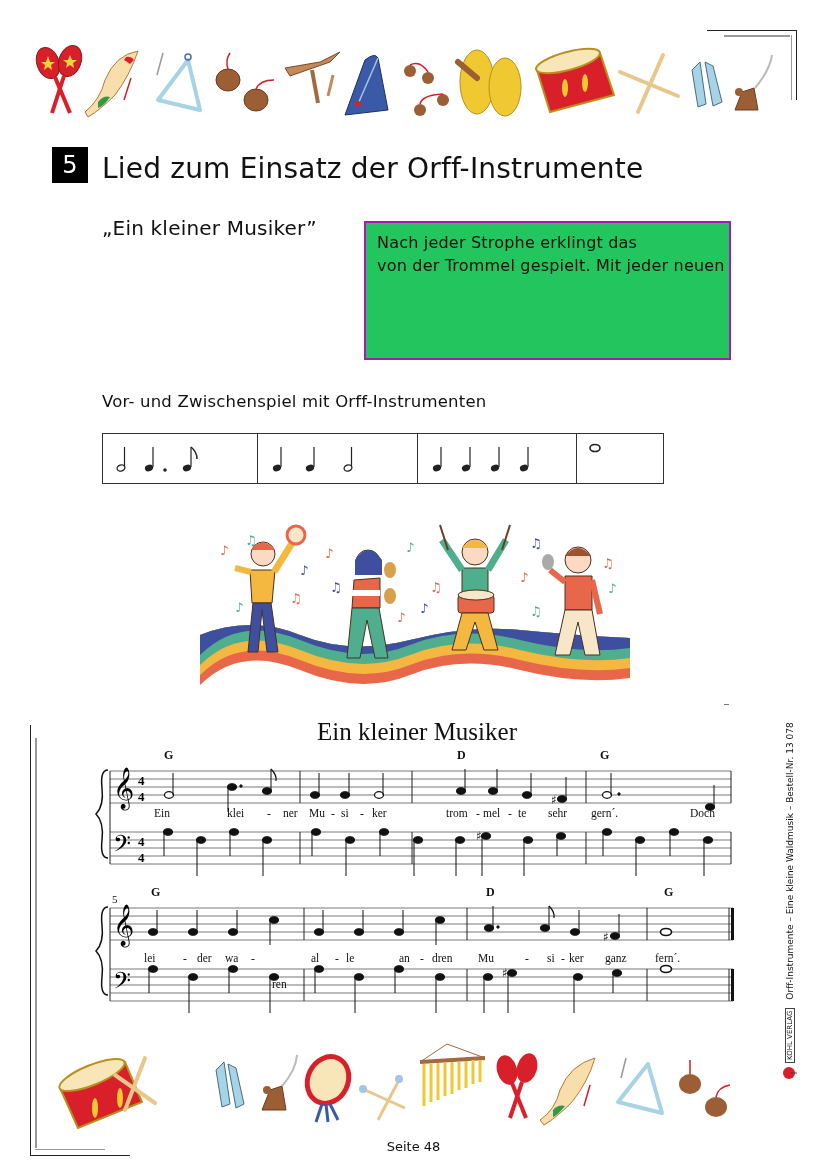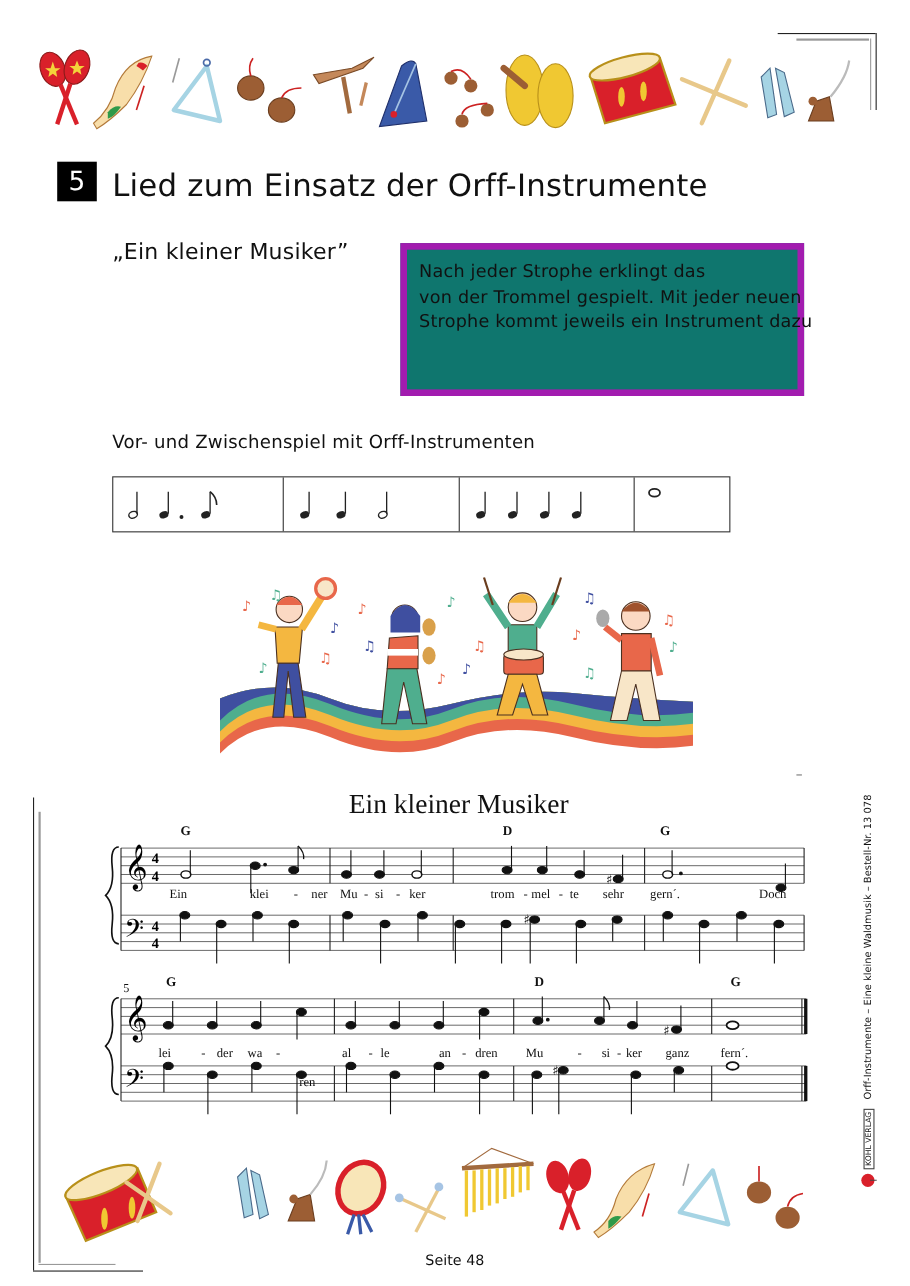--- a/index.html
+++ b/index.html
@@ -4,21 +4,21 @@
 <style>
   html, body { margin:0; padding:0; background:#fff; }
   body { width:827px; height:1169px; position:relative; overflow:hidden; font-family:"DejaVu Sans", sans-serif; color:#111; }
   .abs { position:absolute; }
   .frame-line { position:absolute; background:#222; }
   .frame-line.gray { background:#999; }
   .hand { font-family:"DejaVu Sans", sans-serif; letter-spacing:0.2px; }
   #num-box { left:52px; top:147px; width:36px; height:36px; background:#000; color:#fff; font-size:24px; display:flex; align-items:center; justify-content:center; }
   #heading { left:102px; top:152px; font-size:28px; }
   #subtitle { left:102px; top:216px; font-size:20px; }
-  #info-box { left:364px; top:221px; width:367px; height:139px; background:#0f766e; border:6px solid #a21caf; box-sizing:border-box; padding:9px 10px 0 11px; font-size:16px; line-height:22.5px; }
+  #info-box { left:364px; top:221px; width:367px; height:139px; background:#22c55e; border:2px solid #a21caf; box-sizing:border-box; padding:9px 10px 0 11px; font-size:16px; line-height:22.5px; }
   #info-box div { white-space:nowrap; }
   #rhythm-label { left:102px; top:392px; font-size:16.5px; }
   #rhythm-bar { left:102px; top:433px; width:562px; height:51px; border:1px solid #333; box-sizing:border-box; display:flex; }
   .measure { position:relative; border-right:1px solid #333; height:100%; box-sizing:border-box; }
   .measure:last-child { border-right:none; }
   #song-title { left:0; width:834px; top:718px; text-align:center; font-family:"Liberation Serif", serif; font-size:25px; }
   .chord { position:absolute; font-family:"Liberation Serif", serif; font-size:12px; font-weight:bold; }
   .lyric { position:absolute; font-family:"Liberation Serif", serif; font-size:11.5px; white-space:nowrap; }
   .measure-num { position:absolute; font-family:"Liberation Serif", serif; font-size:11px; }
   #page-num { left:0; width:827px; top:1139px; text-align:center; font-size:13px; }
@@ -120,21 +120,20 @@
   </g>
 </svg>
 
 <div id="num-box" class="abs">5</div>
 <div id="heading" class="abs hand">Lied zum Einsatz der Orff-Instrumente</div>
 <div id="subtitle" class="abs hand">„Ein kleiner Musiker”</div>
 
 <div id="info-box" class="abs hand">
   <div>Nach jeder Strophe erklingt das</div>
   <div>von der Trommel gespielt. Mit jeder neuen</div>
-  <div>Strophe kommt jeweils ein Instrument dazu</div>
 </div>
 
 <div id="rhythm-label" class="abs hand">Vor- und Zwischenspiel mit Orff-Instrumenten</div>
 <div id="rhythm-bar" class="abs">
   <div class="measure" style="width:155px;">
     <svg width="155" height="50" style="left:0;top:0;">
       <g>
           <ellipse cx="18" cy="34" rx="4" ry="3" fill="#fff" stroke="#222" stroke-width="1.3" transform="rotate(-20 18 34)"></ellipse>
           <line x1="21.5" y1="33" x2="21.5" y2="13" stroke="#222" stroke-width="1.2"></line>
         </g>

